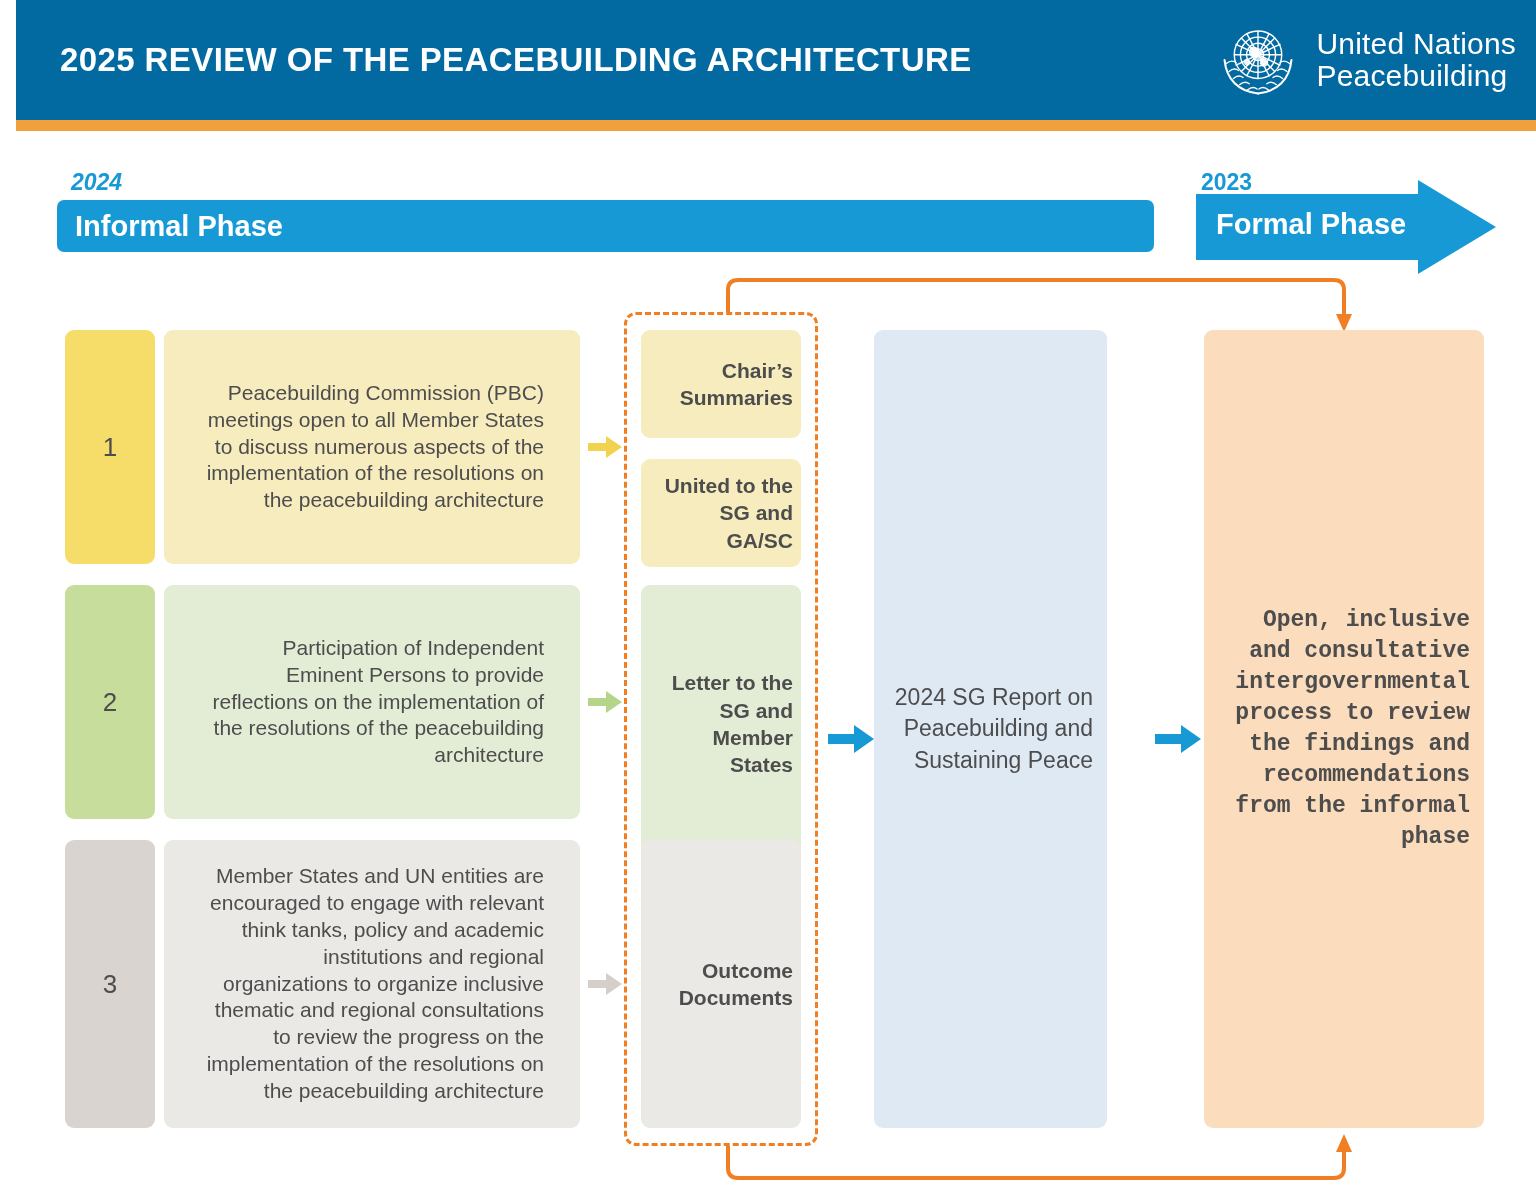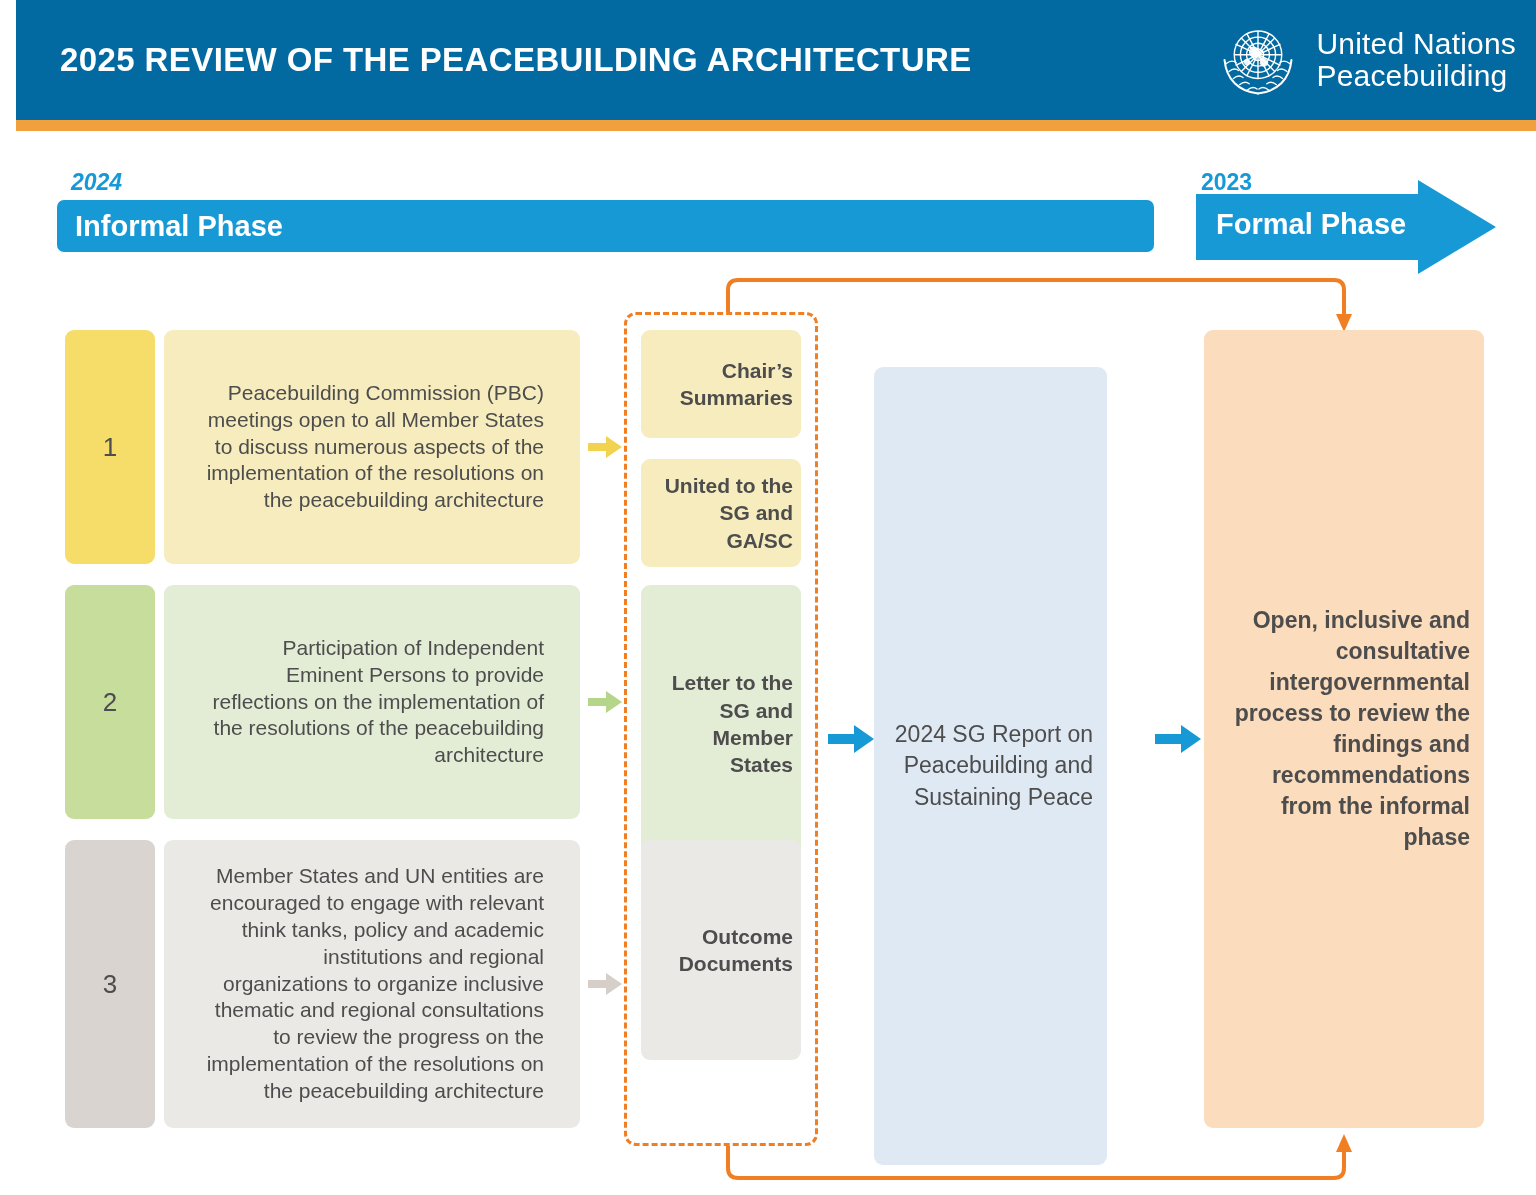--- a/index.html
+++ b/index.html
@@ -160,36 +160,36 @@
   }
   .doc-box {
     font-size: 21px;
     font-weight: bold;
     line-height: 1.30;
     padding: 6px 8px;
   }
   .doc-1 { left: 641px; top: 330px; width: 160px; height: 108px; background:#f7ecbe; }
   .doc-2 { left: 641px; top: 459px; width: 160px; height: 108px; background:#f7ecbe; }
   .doc-3 { left: 641px; top: 585px; width: 160px; height: 278px; background:#e3edd5; }
-  .doc-4 { left: 641px; top: 840px; width: 160px; height: 220px; background:#ebe9e6; }
+  .doc-4 { left: 641px; top: 840px; width: 160px; height: 288px; background:#ebe9e6; }
 
   
   .blue-arrow { position: absolute; width: 46px; height: 34px; }
   .ba-1 { left: 828px; top: 722px; }
   .ba-2 { left: 1155px; top: 722px; }
 
   
   .big-box {
     font-size: 23px;
     font-weight: bold;
     line-height: 1.35;
     padding: 10px 14px;
   }
-  .box-sg   { left: 874px;  top: 330px; width: 233px; height: 798px; background:#dfe9f3; font-weight:400;margin-top:37px; }
-  .box-open { left: 1204px; top: 330px; width: 280px; height: 798px; background:#fbdcbd; }
+  .box-sg   { left: 874px;  top: 330px; width: 233px; height: 798px; background:#dfe9f3; font-weight:400; }
+  .box-open { left: 1204px; top: 330px; width: 280px; height: 798px; background:#fbdcbd;font-family:Liberation Mono, monospace; }
 
   
   .loop-svg {
     position: absolute;
     left: 0; top: 0;
     width: 1536px; height: 1195px;
     pointer-events: none;
   }
 </style>
 </head>

